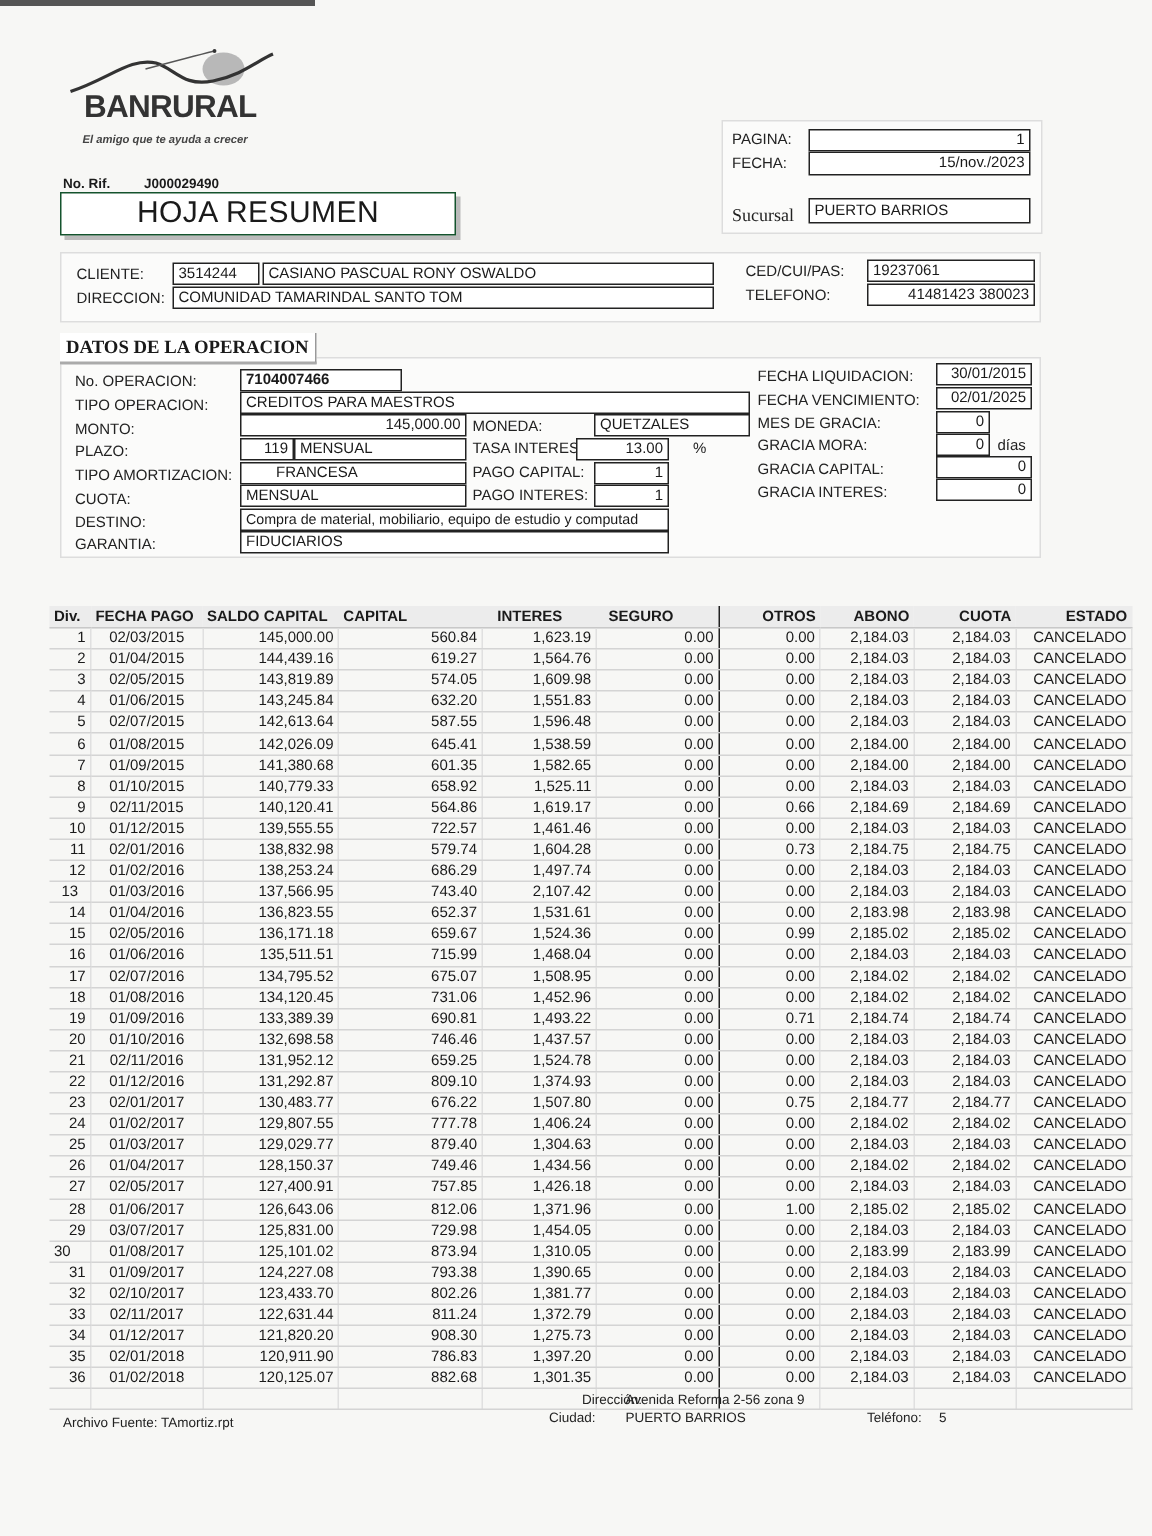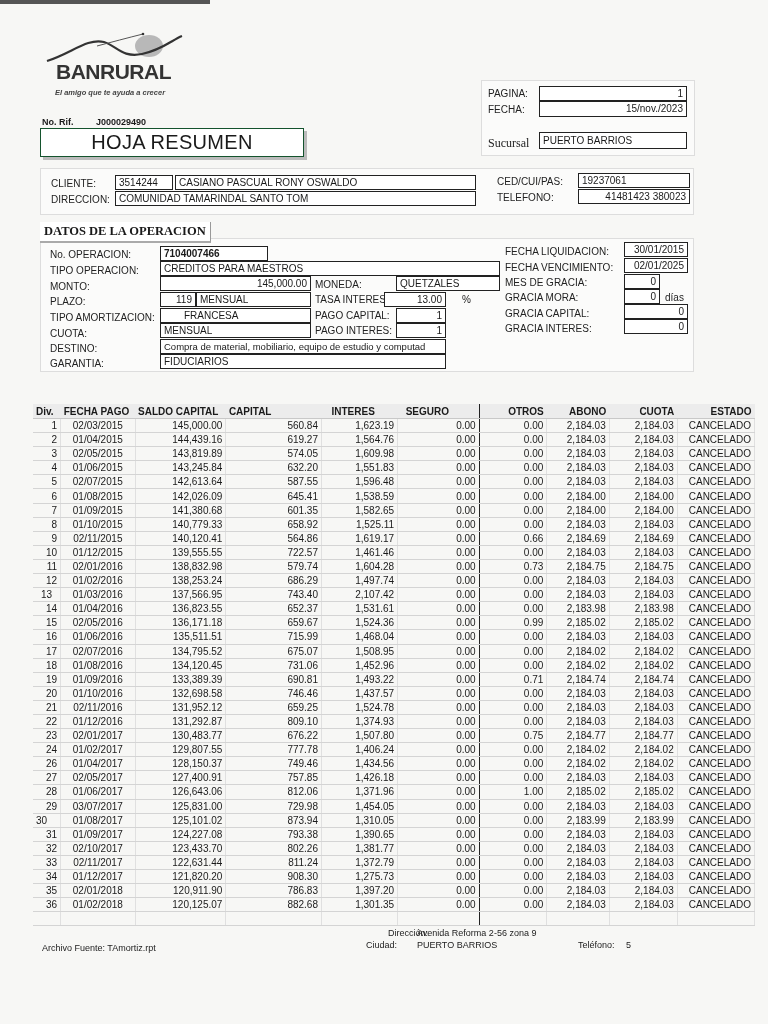--- a/index.html
+++ b/index.html
@@ -437,20 +437,32 @@
         <td class="r">129,807.55</td>
         <td class="r">777.78</td>
         <td class="r">1,406.24</td>
         <td class="r sep">0.00</td>
         <td class="r">0.00</td>
         <td class="r">2,184.02</td>
         <td class="r">2,184.02</td>
         <td class="r">CANCELADO</td>
       </tr>
       <tr>
+        <td class="c" style="text-align: right;">25</td>
+        <td class="c">01/03/2017</td>
+        <td class="r">129,029.77</td>
+        <td class="r">879.40</td>
+        <td class="r">1,304.63</td>
+        <td class="r sep">0.00</td>
+        <td class="r">0.00</td>
+        <td class="r">2,184.03</td>
+        <td class="r">2,184.03</td>
+        <td class="r">CANCELADO</td>
+      </tr>
+      <tr>
         <td class="c" style="text-align: right;">26</td>
         <td class="c">01/04/2017</td>
         <td class="r">128,150.37</td>
         <td class="r">749.46</td>
         <td class="r">1,434.56</td>
         <td class="r sep">0.00</td>
         <td class="r">0.00</td>
         <td class="r">2,184.02</td>
         <td class="r">2,184.02</td>
         <td class="r">CANCELADO</td>

